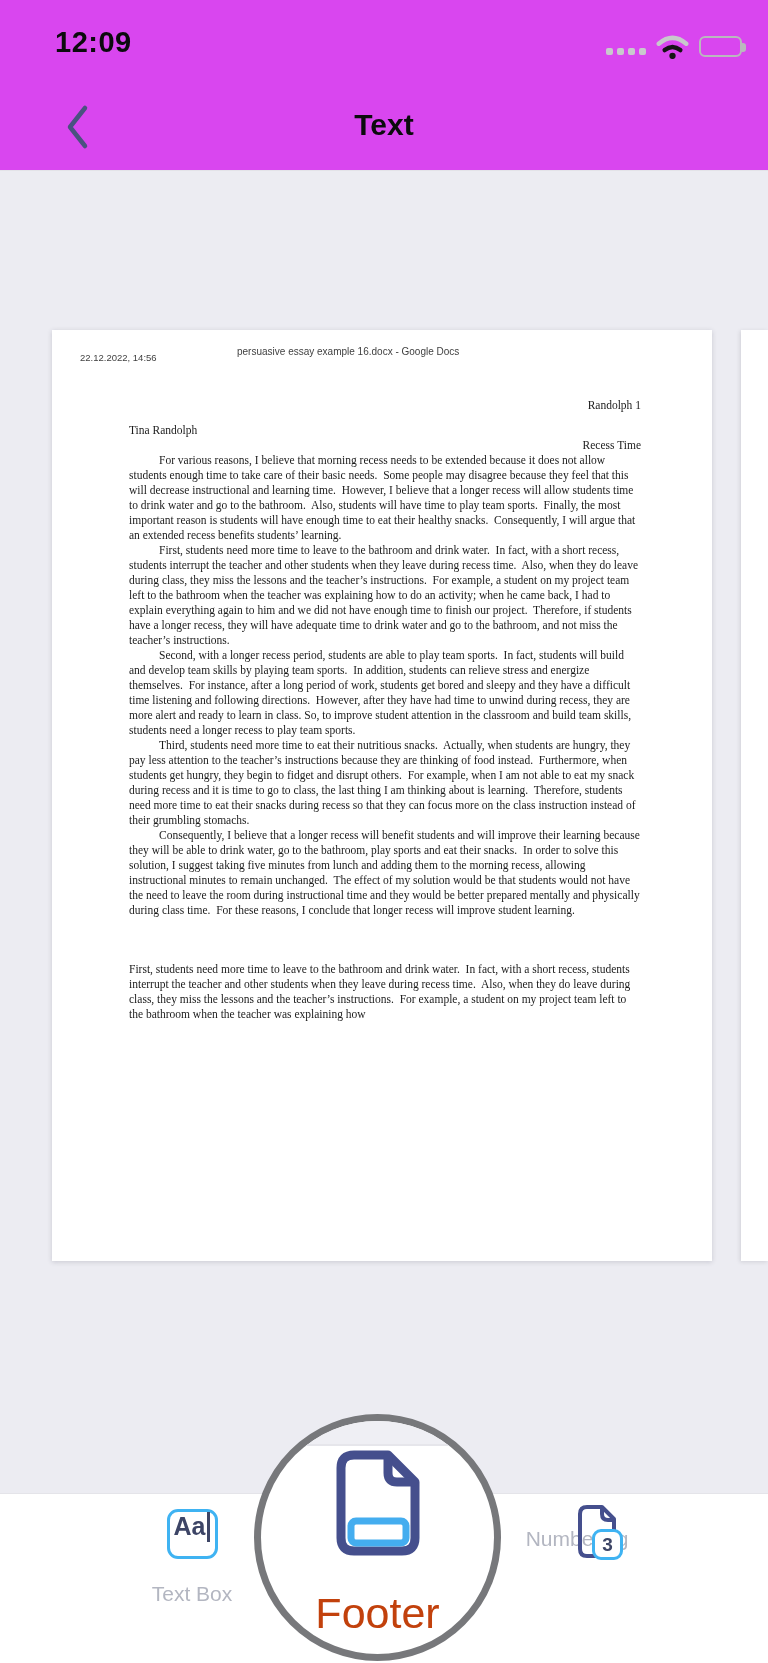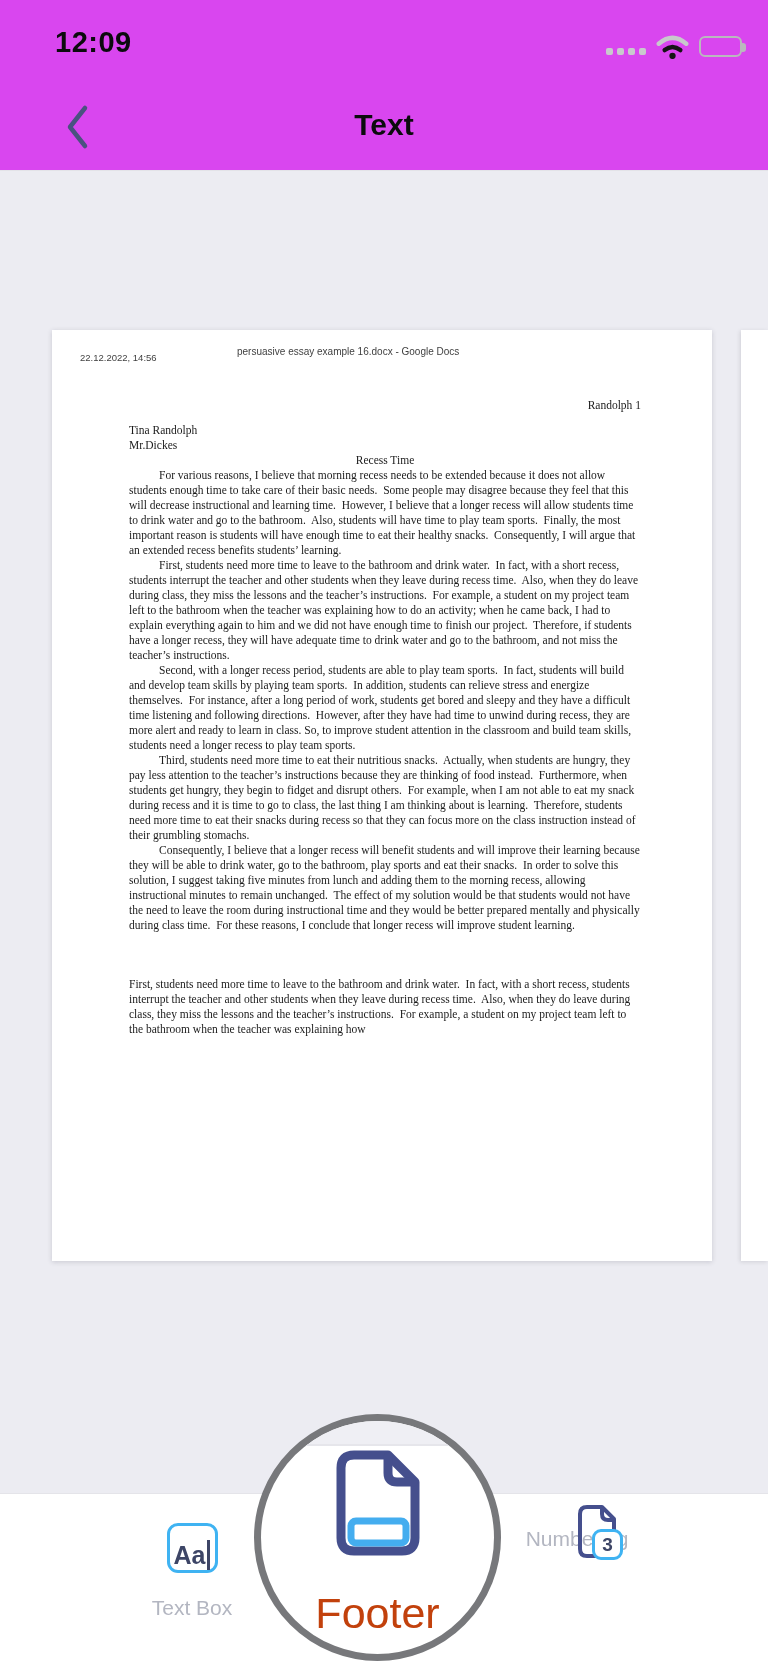--- a/index.html
+++ b/index.html
@@ -51,35 +51,35 @@
   .print-filename{
     position:absolute;left:185px;top:16px;width:400px;text-align:left;
     font-size:10px;color:#3f3f3f;
   }
   .doc-body{
     position:absolute;left:77px;top:68px;width:512px;
     font-family:"Liberation Serif",serif;
     font-size:11.5px;line-height:15px;color:#1b1b1b;
   }
   .running-head{text-align:right;margin-bottom:10px;}
-  .doc-title{text-align:center;}
+  .doc-title{text-align:right;}
   .para{margin:0;text-indent:30px;white-space:pre-wrap;}
   .para.appendix{text-indent:0;margin-top:44px;}
   
   .toolbar{
     position:absolute;left:0;top:1493px;width:768px;height:170px;
     background:#ffffff;border-top:1px solid #e4e4e9;z-index:2;
   }
   .tool{position:absolute;width:160px;text-align:center;background:none;border:none;padding:0;cursor:pointer;}
   .tool-label{display:block;margin-top:23px;font-size:21px;color:#b3b6c1;font-family:"Liberation Sans",sans-serif;}
   .tool-textbox{left:112px;top:13px;}
   .tool-numbering{left:497px;top:10px;}
   .textbox-icon{
-    width:51px;height:50px;margin:16px auto;border:3.5px solid #3fb3f2;border-radius:11px;
-    display:flex;align-items:flex-end;justify-content:center;background:#fff;
+    width:51px;height:50px;margin:2px auto;border:3.5px solid #3fb3f2;border-radius:11px;
+    display:flex;align-items:flex-start;justify-content:center;background:#fff;
   }
   .textbox-icon .aa{font-size:25px;font-weight:600;color:#3d4566;letter-spacing:0;}
   .textbox-icon .caret{width:3px;height:30px;background:#3d4566;margin-left:2px;}
   .numbering-icon{position:relative;width:46px;height:56px;margin:0 auto;}
   .numbering-icon svg{position:absolute;left:0;top:0;}
   .num-square{
     position:absolute;left:15px;top:25px;width:31px;height:31px;
     background:#fff;border:3.5px solid #3fb3f2;border-radius:9px;
     display:flex;align-items:center;justify-content:center;
     font-size:19px;font-weight:700;color:#3d4566;
@@ -130,21 +130,20 @@
     </button>
     <h1 class="nav-title">Text</h1>
   </div>
 
   <div class="page">
     <span class="print-date">22.12.2022, 14:56</span>
     <span class="print-filename">persuasive essay example 16.docx - Google Docs</span>
     <div class="doc-body">
       <div class="running-head">Randolph 1</div>
       <div>Tina Randolph</div>
-      <div>Mr.Dickes</div>
       <div class="doc-title">Recess Time</div>
       <p class="para">For various reasons, I believe that morning recess needs to be extended because it does not allow students enough time to take care of their basic needs.  Some people may disagree because they feel that this will decrease instructional and learning time.  However, I believe that a longer recess will allow students time to drink water and go to the bathroom.  Also, students will have time to play team sports.  Finally, the most important reason is students will have enough time to eat their healthy snacks.  Consequently, I will argue that an extended recess benefits students’ learning.</p>
       <p class="para">First, students need more time to leave to the bathroom and drink water.  In fact, with a short recess, students interrupt the teacher and other students when they leave during recess time.  Also, when they do leave during class, they miss the lessons and the teacher’s instructions.  For example, a student on my project team left to the bathroom when the teacher was explaining how to do an activity; when he came back, I had to explain everything again to him and we did not have enough time to finish our project.  Therefore, if students have a longer recess, they will have adequate time to drink water and go to the bathroom, and not miss the teacher’s instructions.</p>
       <p class="para">Second, with a longer recess period, students are able to play team sports.  In fact, students will build and develop team skills by playing team sports.  In addition, students can relieve stress and energize themselves.  For instance, after a long period of work, students get bored and sleepy and they have a difficult time listening and following directions.  However, after they have had time to unwind during recess, they are more alert and ready to learn in class. So, to improve student attention in the classroom and build team skills, students need a longer recess to play team sports.</p>
       <p class="para">Third, students need more time to eat their nutritious snacks.  Actually, when students are hungry, they pay less attention to the teacher’s instructions because they are thinking of food instead.  Furthermore, when students get hungry, they begin to fidget and disrupt others.  For example, when I am not able to eat my snack during recess and it is time to go to class, the last thing I am thinking about is learning.  Therefore, students need more time to eat their snacks during recess so that they can focus more on the class instruction instead of their grumbling stomachs.</p>
       <p class="para">Consequently, I believe that a longer recess will benefit students and will improve their learning because they will be able to drink water, go to the bathroom, play sports and eat their snacks.  In order to solve this solution, I suggest taking five minutes from lunch and adding them to the morning recess, allowing instructional minutes to remain unchanged.  The effect of my solution would be that students would not have the need to leave the room during instructional time and they would be better prepared mentally and physically during class time.  For these reasons, I conclude that longer recess will improve student learning.</p>
       <p class="para appendix">First, students need more time to leave to the bathroom and drink water.  In fact, with a short recess, students interrupt the teacher and other students when they leave during recess time.  Also, when they do leave during class, they miss the lessons and the teacher’s instructions.  For example, a student on my project team left to the bathroom when the teacher was explaining how</p>
     </div>
   </div>
   <div class="page-next"></div>

